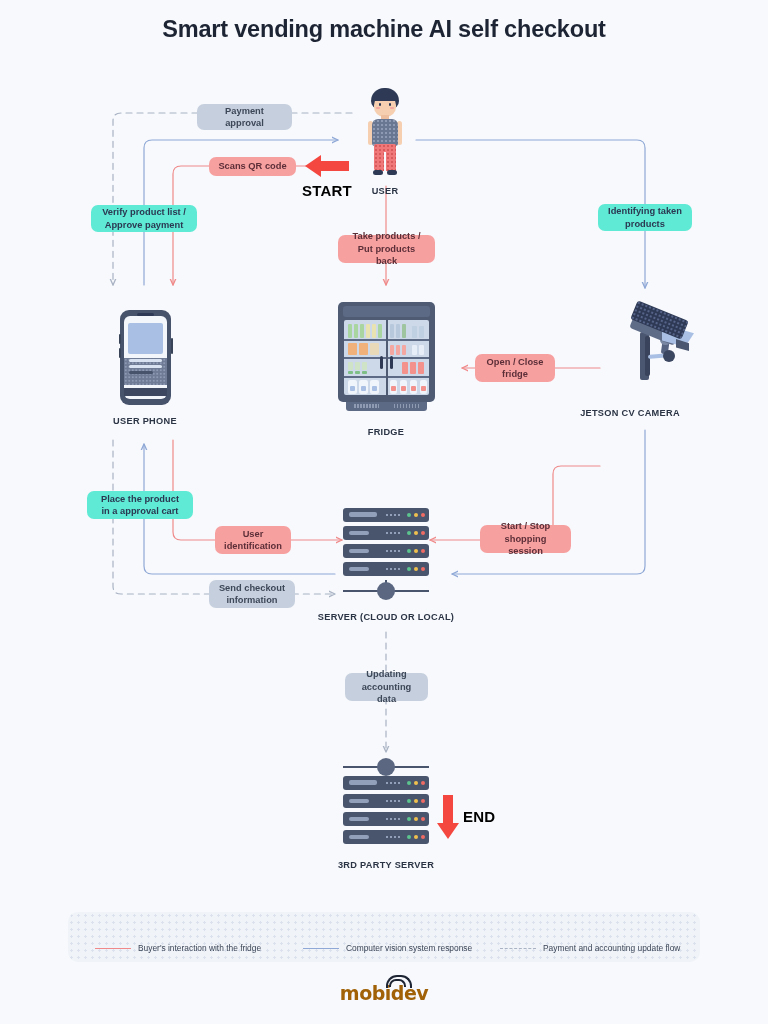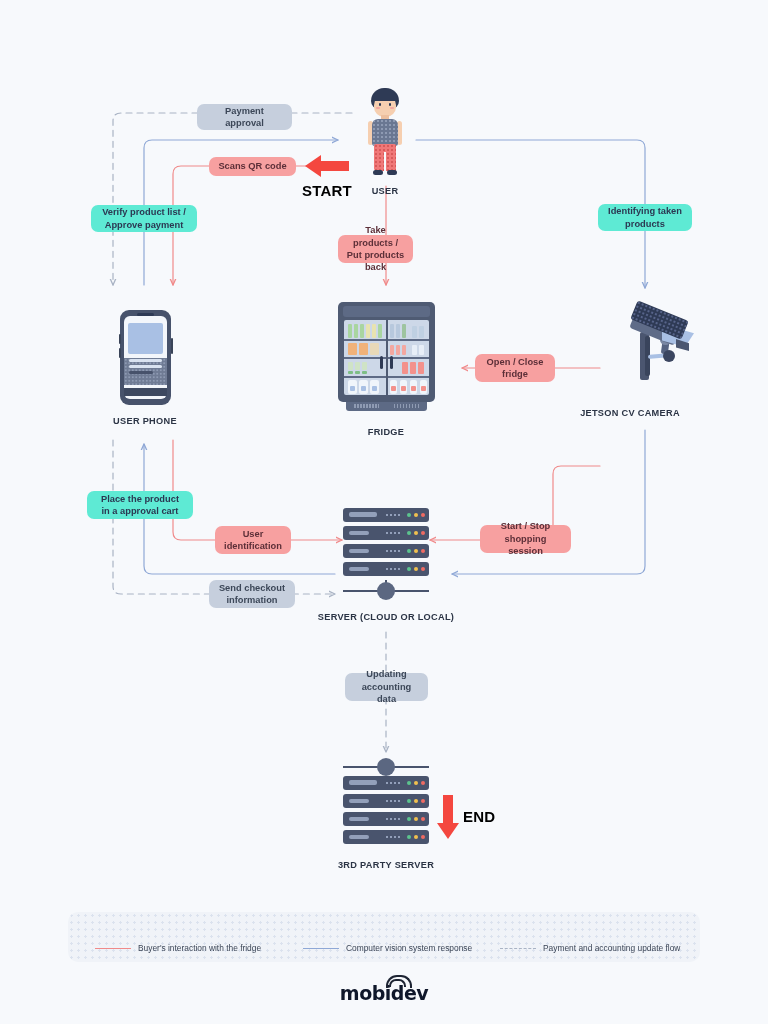--- a/index.html
+++ b/index.html
@@ -148,31 +148,32 @@
     background-image:radial-gradient(#dbe2ee 1px, transparent 1.2px);background-size:7px 7px;}
   .leg-item{position:absolute;top:31px;display:flex;align-items:center;gap:7px;}
   .leg-swatch{display:inline-block;width:36px;height:0;border-top:1.4px solid #000;}
   .leg-swatch.red{border-top-color:#f08a8a;}
   .leg-swatch.blue{border-top-color:#8fa8d6;}
   .leg-swatch.dash{border-top:1.4px dashed #a9b3c4;}
   .leg-text{font-size:8.4px;color:#3b4556;white-space:nowrap;}
 
   
   .logo{position:absolute;left:0;top:982px;width:768px;text-align:center;}
-  .logo-word{font-size:19px;font-weight:bold;letter-spacing:-0.5px;color:#0f172a;
+  .logo-word{font-size:19px;font-weight:bold;letter-spacing:-0.5px;color:#a16207;
     font-family:"DejaVu Sans", sans-serif;position:relative;display:inline-block;}
   .logo-arc{position:absolute;left:52%;top:-7px;width:22px;height:11px;
     border:2.2px solid #1d2433;border-bottom:none;border-radius:11px 11px 0 0;}
   .logo-arc.sm{left:56%;top:-3px;width:13px;height:6px;border-width:2px;border-radius:7px 7px 0 0;}
 </style>
 </head>
 <body>
 
 <div class="stage">
 
+  <h1 class="title">Smart vending machine AI self checkout</h1>
 
   <svg id="wires" viewBox="0 0 768 1024">
     <defs>
       <marker id="ar-red" markerWidth="7" markerHeight="7" refX="5.4" refY="3" orient="auto">
         <path d="M0,0.6 L5.4,3 L0,5.4" fill="none" stroke="#f08a8a" stroke-width="1.1" stroke-linecap="round" stroke-linejoin="round"></path>
       </marker>
       <marker id="ar-blue" markerWidth="7" markerHeight="7" refX="5.4" refY="3" orient="auto">
         <path d="M0,0.6 L5.4,3 L0,5.4" fill="none" stroke="#8fa8d6" stroke-width="1.1" stroke-linecap="round" stroke-linejoin="round"></path>
       </marker>
       <marker id="ar-gray" markerWidth="7" markerHeight="7" refX="5.4" refY="3" orient="auto">
@@ -221,21 +222,21 @@
   </svg>
   <div class="flagword" style="left:463px;top:808px;">END</div>
 
   <div class="badge gray" style="left:197px;top:104px;width:95px;height:26px;">Payment approval</div>
 
   <div class="badge red" style="left:209px;top:157px;width:87px;height:19px;">Scans QR code</div>
 
   <div class="badge blue" style="left:91px;top:205px;width:106px;height:27px;">Verify product list /
 Approve payment</div>
 
-  <div class="badge red" style="left:338px;top:235px;width:75px;height:28px;">Take products /
+  <div class="badge red" style="left:338px;top:235px;width:97px;height:28px;">Take products /
 Put products back</div>
 
   <div class="badge blue" style="left:598px;top:204px;width:94px;height:27px;">Identifying taken
 products</div>
 
   <div class="badge red" style="left:475px;top:354px;width:80px;height:28px;">Open / Close
 fridge</div>
 
   <div class="badge blue" style="left:87px;top:491px;width:106px;height:28px;">Place the product
 in a approval cart</div>

